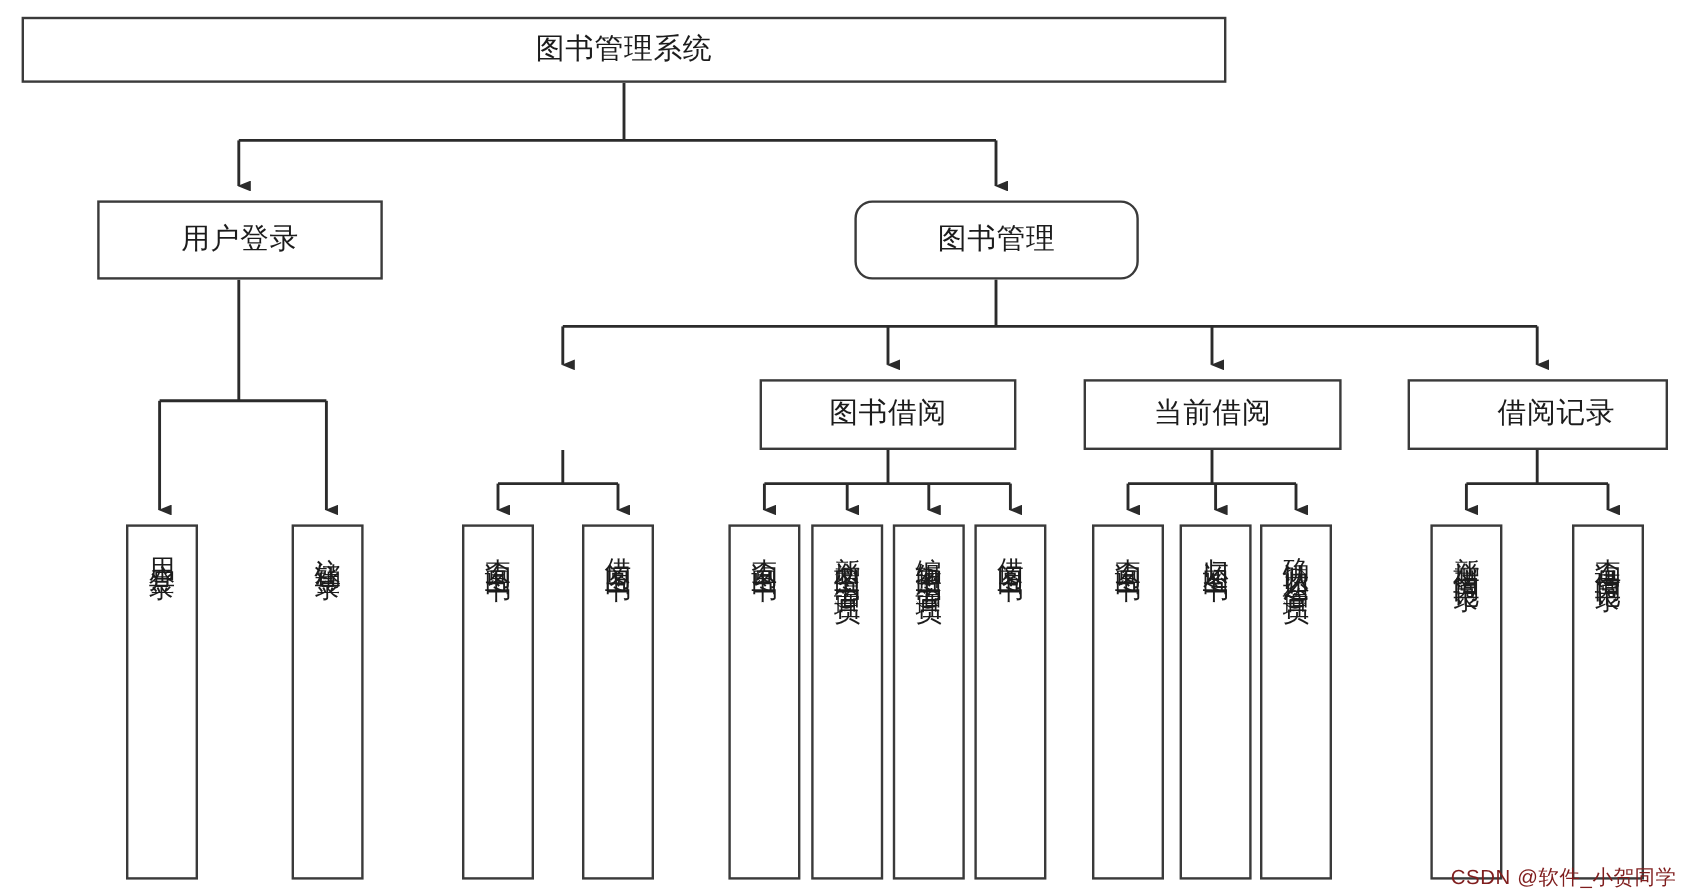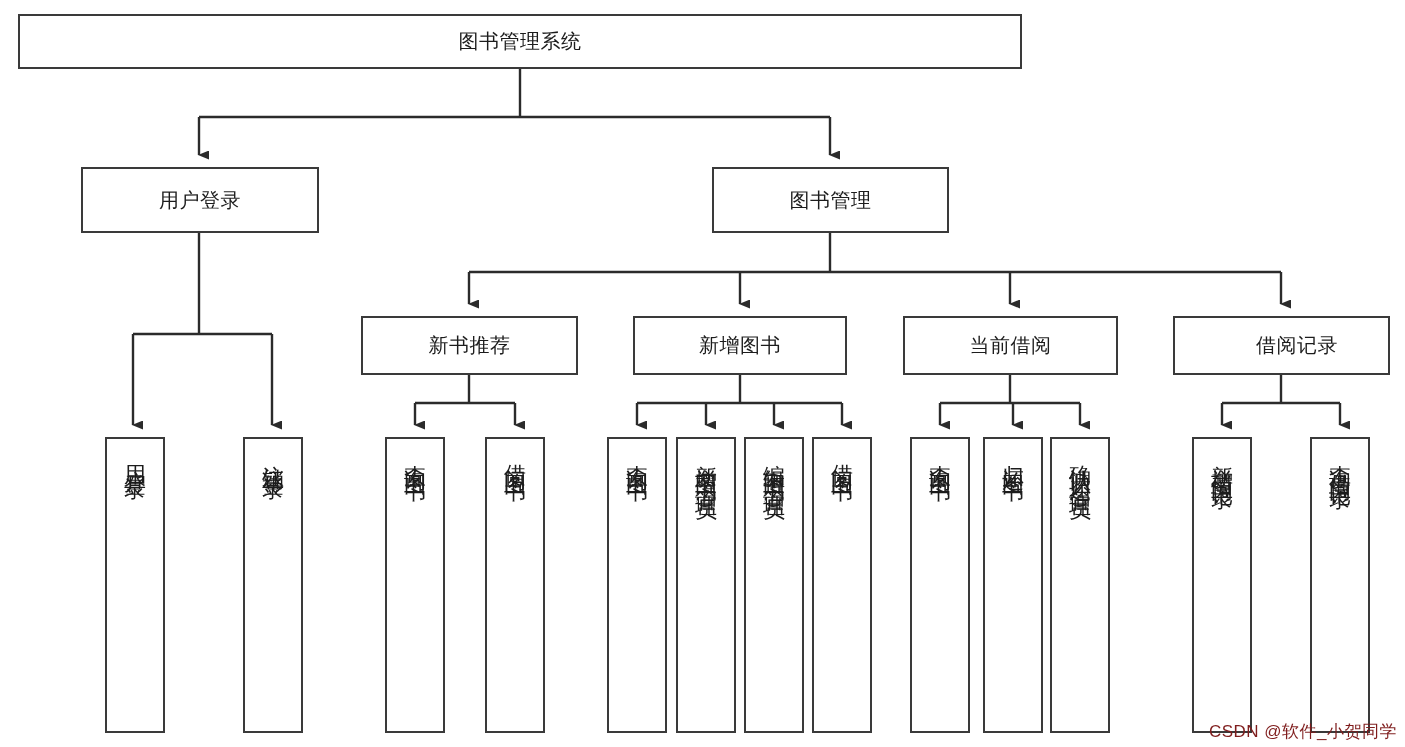--- a/index.html
+++ b/index.html
@@ -35,21 +35,21 @@
     justify-content: center;
     color: #1c1c1c;
   }
   .node-label {
     text-align: center;
     line-height: 1.12;
     letter-spacing: 0.5px;
     white-space: pre-line;
   }
   .horiz .node-label {
-    font-size: 20px;
+    font-size: 24px;
   }
   .vert {
     align-items: flex-start;
     padding-top: 8px;
   }
   .vert .node-label {
     writing-mode: vertical-rl;
     text-orientation: upright;
     font-size: 22px;
     letter-spacing: 5px;
@@ -121,29 +121,26 @@
     </g>
   </svg>
 
   <div class="node horiz" style="left:18px; top:14px; width:1004px; height:55px;">
     <span class="node-label">图书管理系统</span>
   </div>
 
   <div class="node horiz" style="left:81px; top:167px; width:238px; height:66px;">
     <span class="node-label">用户登录</span>
   </div>
-  <div class="node horiz" style="left:712px; top:167px; width:237px; height:66px;">
+  <div class="node horiz" style="left:712px; top:167px; width:237px; height:66px;border-radius:15px;">
     <span class="node-label">图书管理</span>
   </div>
 
-  <div class="node horiz" style="left:361px; top:316px; width:217px; height:59px;">
-    <span class="node-label">新书推荐</span>
-  </div>
   <div class="node horiz" style="left:633px; top:316px; width:214px; height:59px;">
-    <span class="node-label">新增图书</span>
+    <span class="node-label">图书借阅</span>
   </div>
   <div class="node horiz" style="left:903px; top:316px; width:215px; height:59px;align-items:center;">
     <span class="node-label">当前借阅</span>
   </div>
   <div class="node horiz" style="left:1173px; top:316px; width:217px; height:59px;padding-left:31px;">
     <span class="node-label">借阅记录</span>
   </div>
 
   <div class="node vert" style="left:105px; top:437px; width:60px; height:296px;">
     <span class="node-label">用户登录</span>

